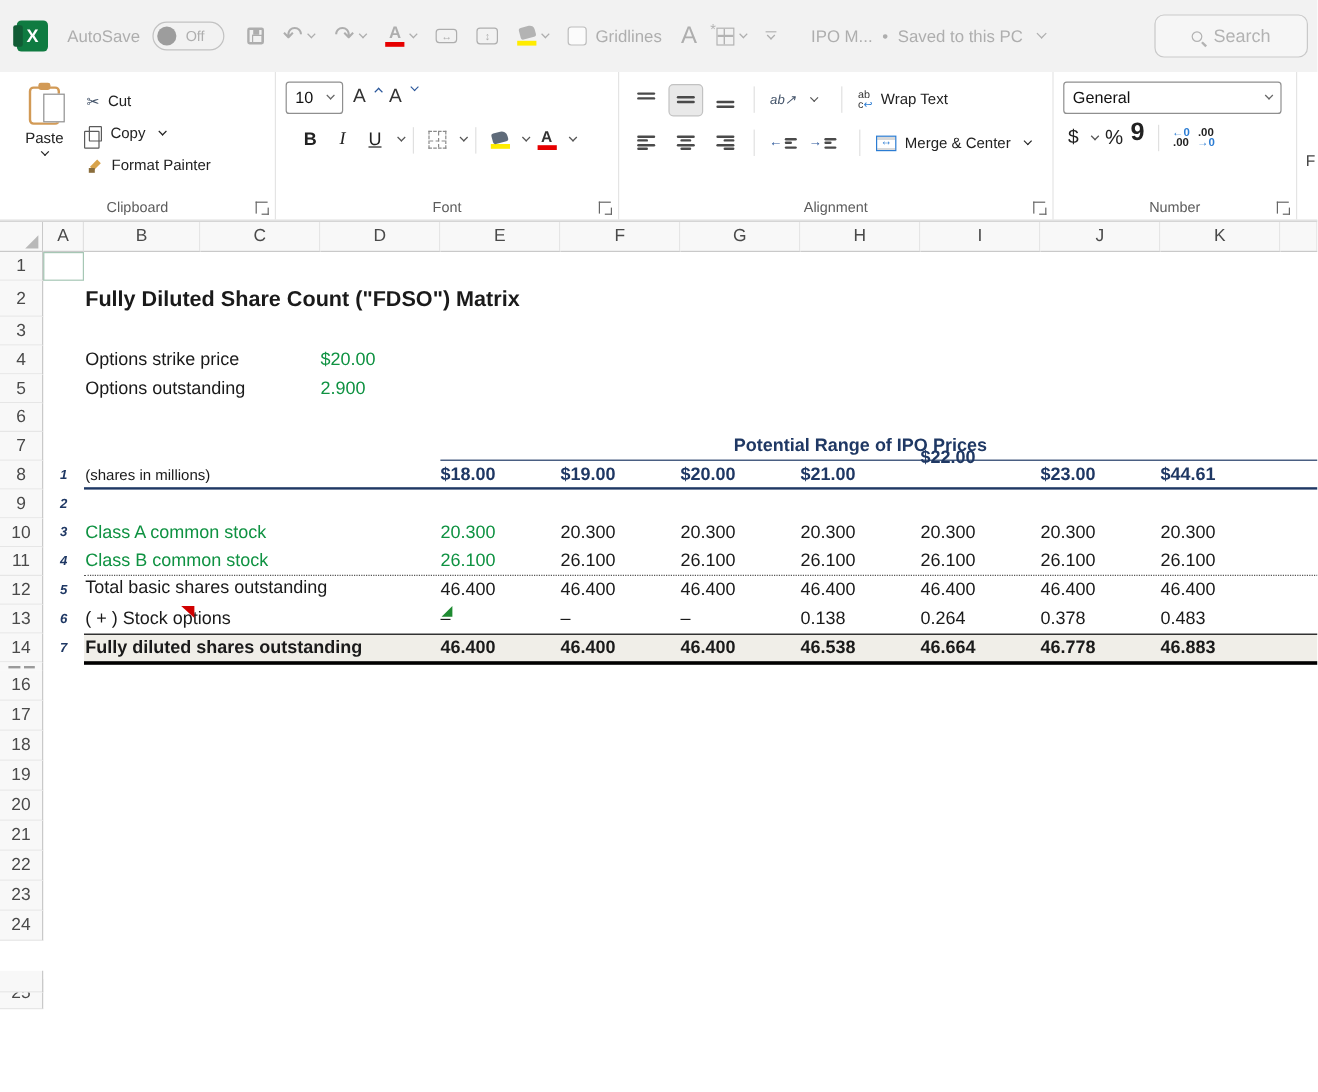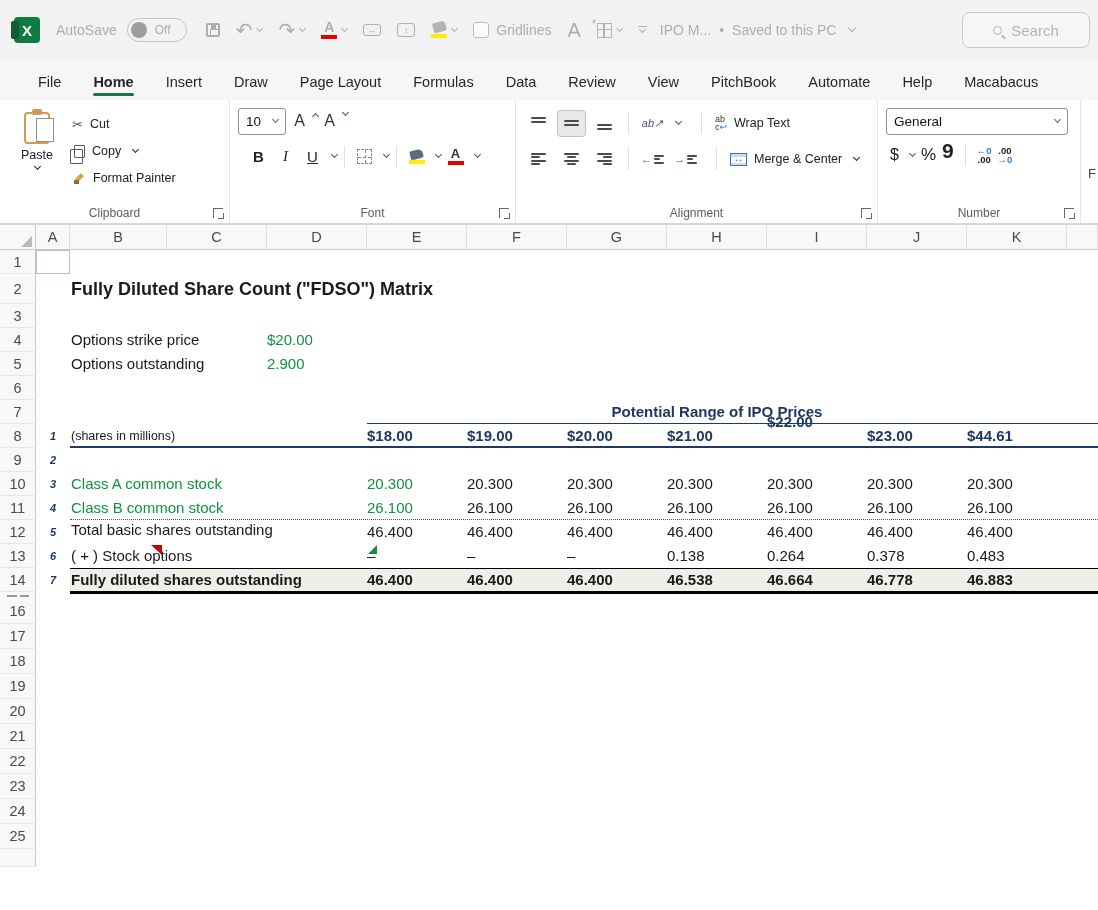--- a/index.html
+++ b/index.html
@@ -44,21 +44,21 @@
   .checkbox { width:16px; height:16px; border:1.6px solid #bdbdbd; border-radius:3px;
     background:#fbfbfb; margin-right:7px; }
   .ic-bigA { font-size:20px; line-height:20px; }
   .ic-table { width:15px; height:15px; border:1.6px solid #b3b3b3; position:relative;
     background:
       linear-gradient(#b3b3b3 1.5px, transparent 0) 0 5px/100% 6px no-repeat,
       linear-gradient(90deg,#b3b3b3 1.5px, transparent 0) 5px 0/6px 100% no-repeat; }
   .ic-table::before { content:"*"; position:absolute; top:-7px; left:-6px; font-size:12px; color:#b3b3b3; }
   .ic-ribopt { display:flex; flex-direction:column; align-items:center; gap:2px; }
   .ic-ribopt .line { width:9px; height:1.6px; background:#b3b3b3; }
-  .doc-title-area { display:flex; align-items:center; gap:8px; margin-left:10px; white-space:nowrap; }
+  .doc-title-area { display:flex; align-items:center; gap:8px; margin-left:26px; white-space:nowrap; }
   .searchbox { margin-left:auto; margin-right:8px; width:128px; height:36px; border:1px solid #c9c9c9;
     border-radius:8px; background:#f6f6f6; display:flex; align-items:center; justify-content:center;
     gap:9px; color:#b3b3b3; font-size:15px; }
   .ic-mag { width:9px; height:9px; border:1.7px solid #b3b3b3; border-radius:50%; position:relative; }
   .ic-mag::after { content:""; position:absolute; width:5px; height:1.7px; background:#b3b3b3;
     transform:rotate(45deg); left:7px; top:9px; }
 
   
   .tabrow { height:40px; background:#f6f6f6; display:flex; align-items:flex-end;
     padding:0 0 0 22px; gap:0; flex:0 0 auto; }
@@ -248,35 +248,20 @@
       <span>•</span>
       <span>Saved to this PC</span>
       <span class="chev"></span>
     </div>
     <div class="searchbox">
       <span class="ic-mag"></span>
       <span>Search</span>
     </div>
   </header>
 
-  <nav class="tabrow" id="tabrow">
-      <div class="tab">File</div>
-      <div class="tab active">Home</div>
-      <div class="tab">Insert</div>
-      <div class="tab">Draw</div>
-      <div class="tab">Page Layout</div>
-      <div class="tab">Formulas</div>
-      <div class="tab">Data</div>
-      <div class="tab">Review</div>
-      <div class="tab">View</div>
-      <div class="tab">PitchBook</div>
-      <div class="tab">Automate</div>
-      <div class="tab">Help</div>
-      <div class="tab">Macabacus</div>
-    </nav>
 
   <section class="ribbon">
 
     <div class="rgroup g-clip">
       <div class="paste-btn">
         <span class="ic-clipboard"></span>
         <span>Paste</span>
         <span class="chev tiny" style="margin:0;"></span>
       </div>
       <div class="clip-stack">
@@ -474,21 +459,21 @@
         <div class="rowhdr" style="top: 343px; height: 24px;">14</div>
         <div class="rowhdr" style="top: 374px; height: 25px;">16</div>
         <div class="rowhdr" style="top: 399px; height: 25px;">17</div>
         <div class="rowhdr" style="top: 424px; height: 25px;">18</div>
         <div class="rowhdr" style="top: 449px; height: 25px;">19</div>
         <div class="rowhdr" style="top: 474px; height: 25px;">20</div>
         <div class="rowhdr" style="top: 499px; height: 25px;">21</div>
         <div class="rowhdr" style="top: 524px; height: 25px;">22</div>
         <div class="rowhdr" style="top: 549px; height: 25px;">23</div>
         <div class="rowhdr" style="top: 574px; height: 25px;">24</div>
-        <div class="rowhdr" style="top: 599px; height: 25px;">25</div>
+        <div class="rowhdr" style="top: 631px; height: 25px;">25</div>
         <div class="hiddenmark" style="top: 367px; height: 7px;"></div>
         <div class="rowhdr" style="top: 624px; height: 18px;"></div>
       </div>
     <div id="cells">
         <div class="hline" style="left: 70px; top: 344px; width: 1028px; height: 23px; background: rgb(240, 238, 232);"></div>
         <div class="hline" style="left: 367px; top: 198px; width: 731px; height: 1px; background: rgb(31, 56, 100);"></div>
         <div class="hline" style="left: 70px; top: 221px; width: 1028px; height: 2px; background: rgb(31, 56, 100);"></div>
         <div class="hline" style="left: 70px; top: 294px; width: 1028px; height: 0px; border-top: 1px dotted rgb(85, 85, 85);"></div>
         <div class="hline" style="left: 70px; top: 343px; width: 1028px; height: 1px; background: rgb(0, 0, 0);"></div>
         <div class="hline" style="left: 70px; top: 366px; width: 1028px; height: 3px; background: rgb(0, 0, 0);"></div>

